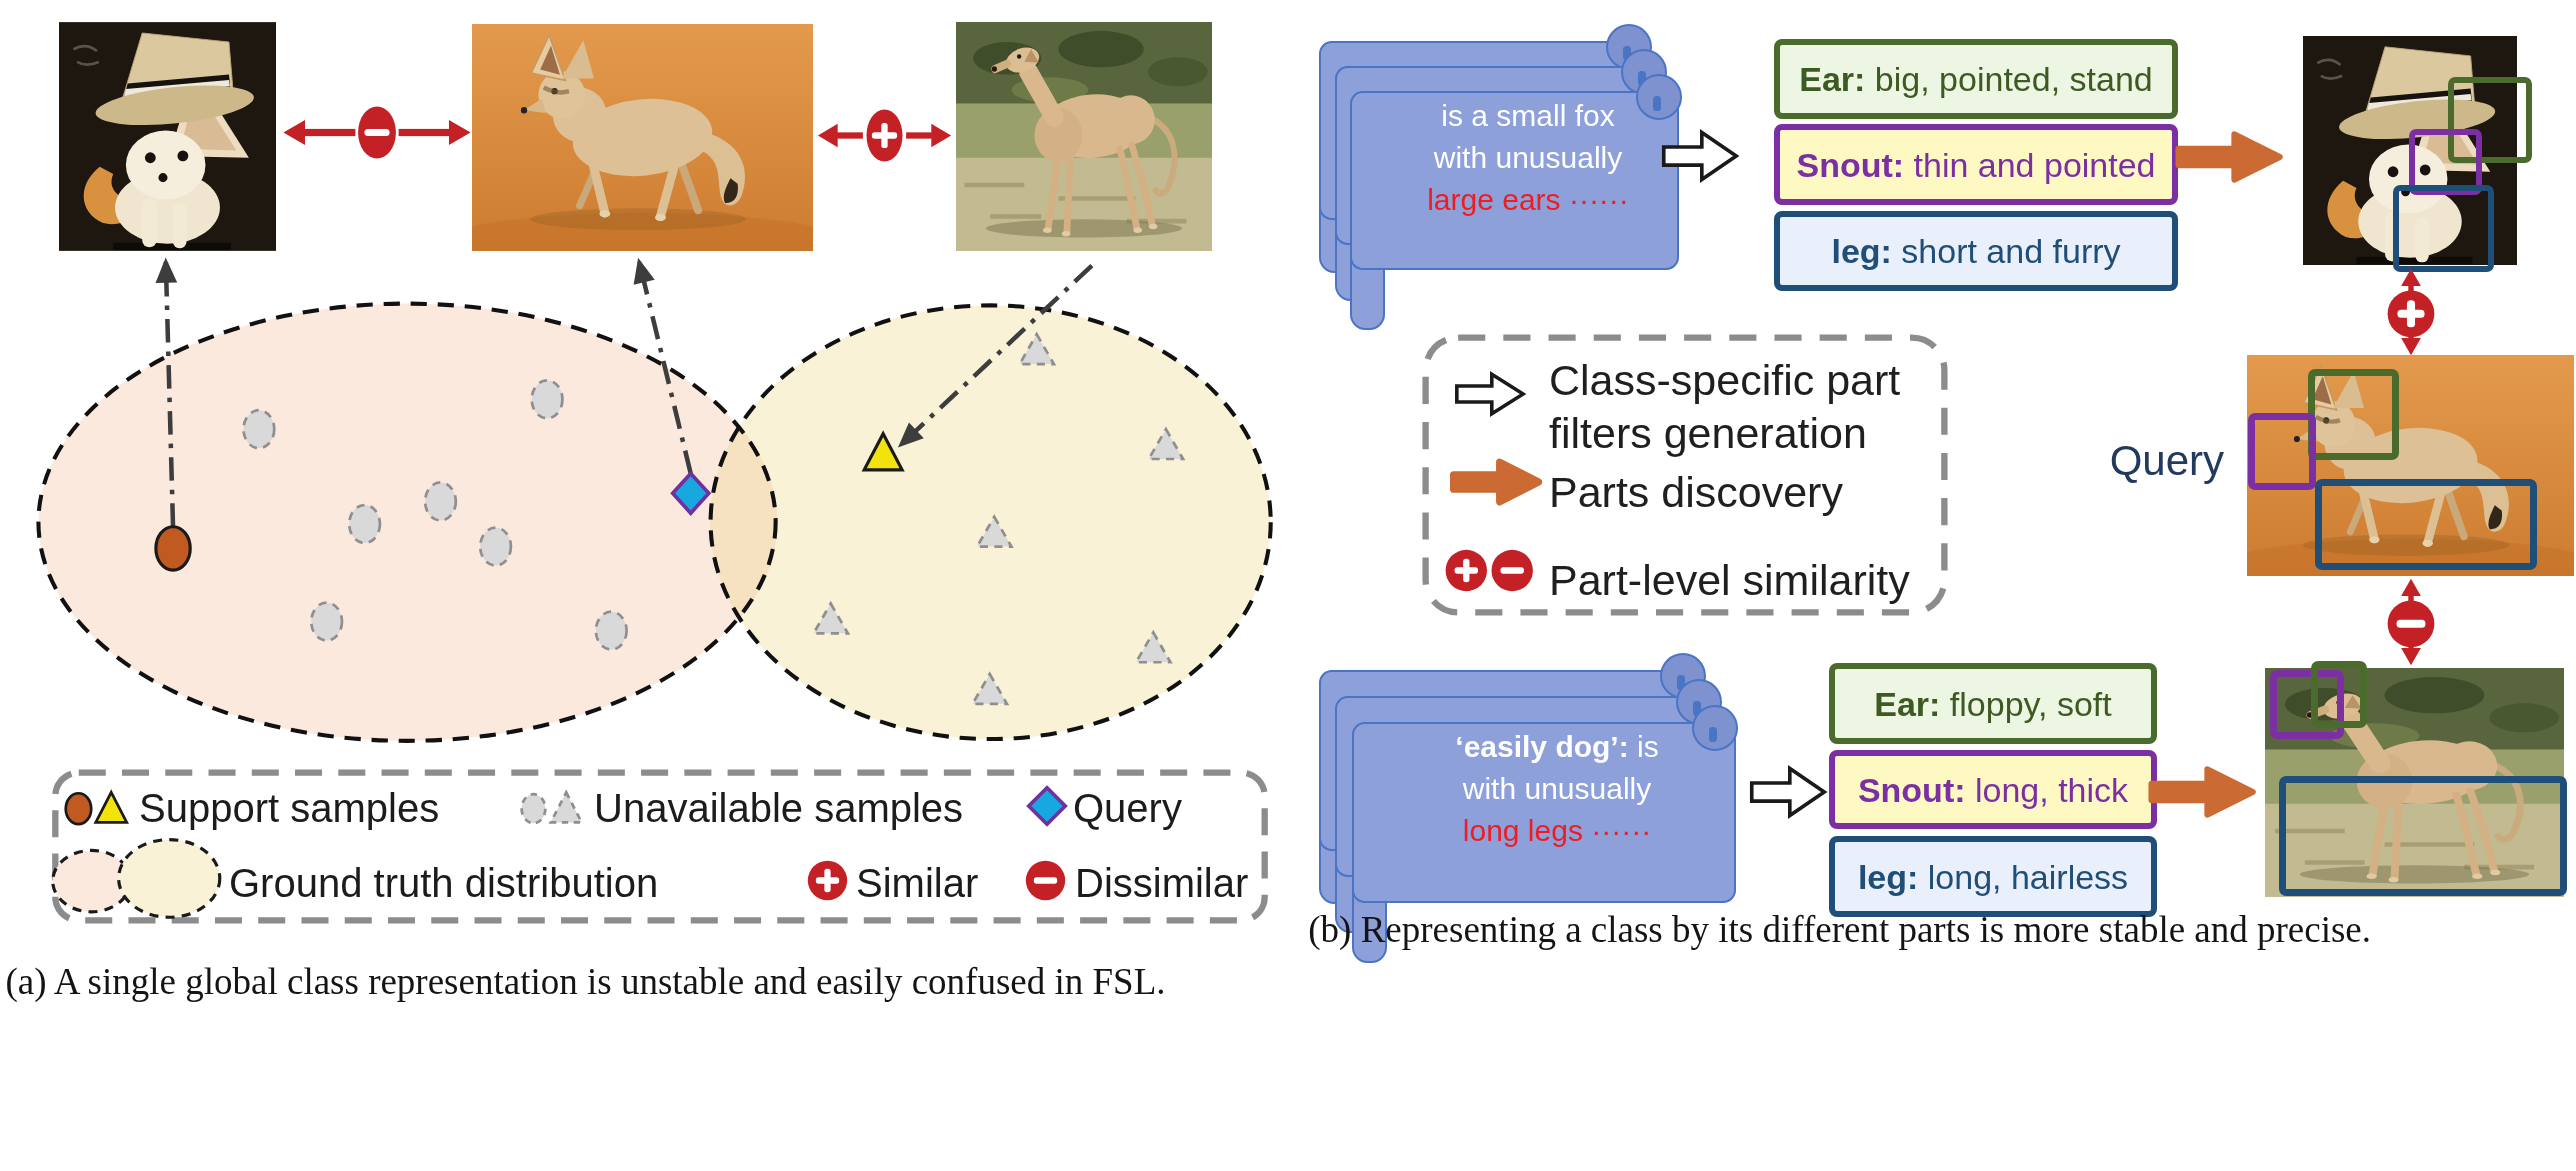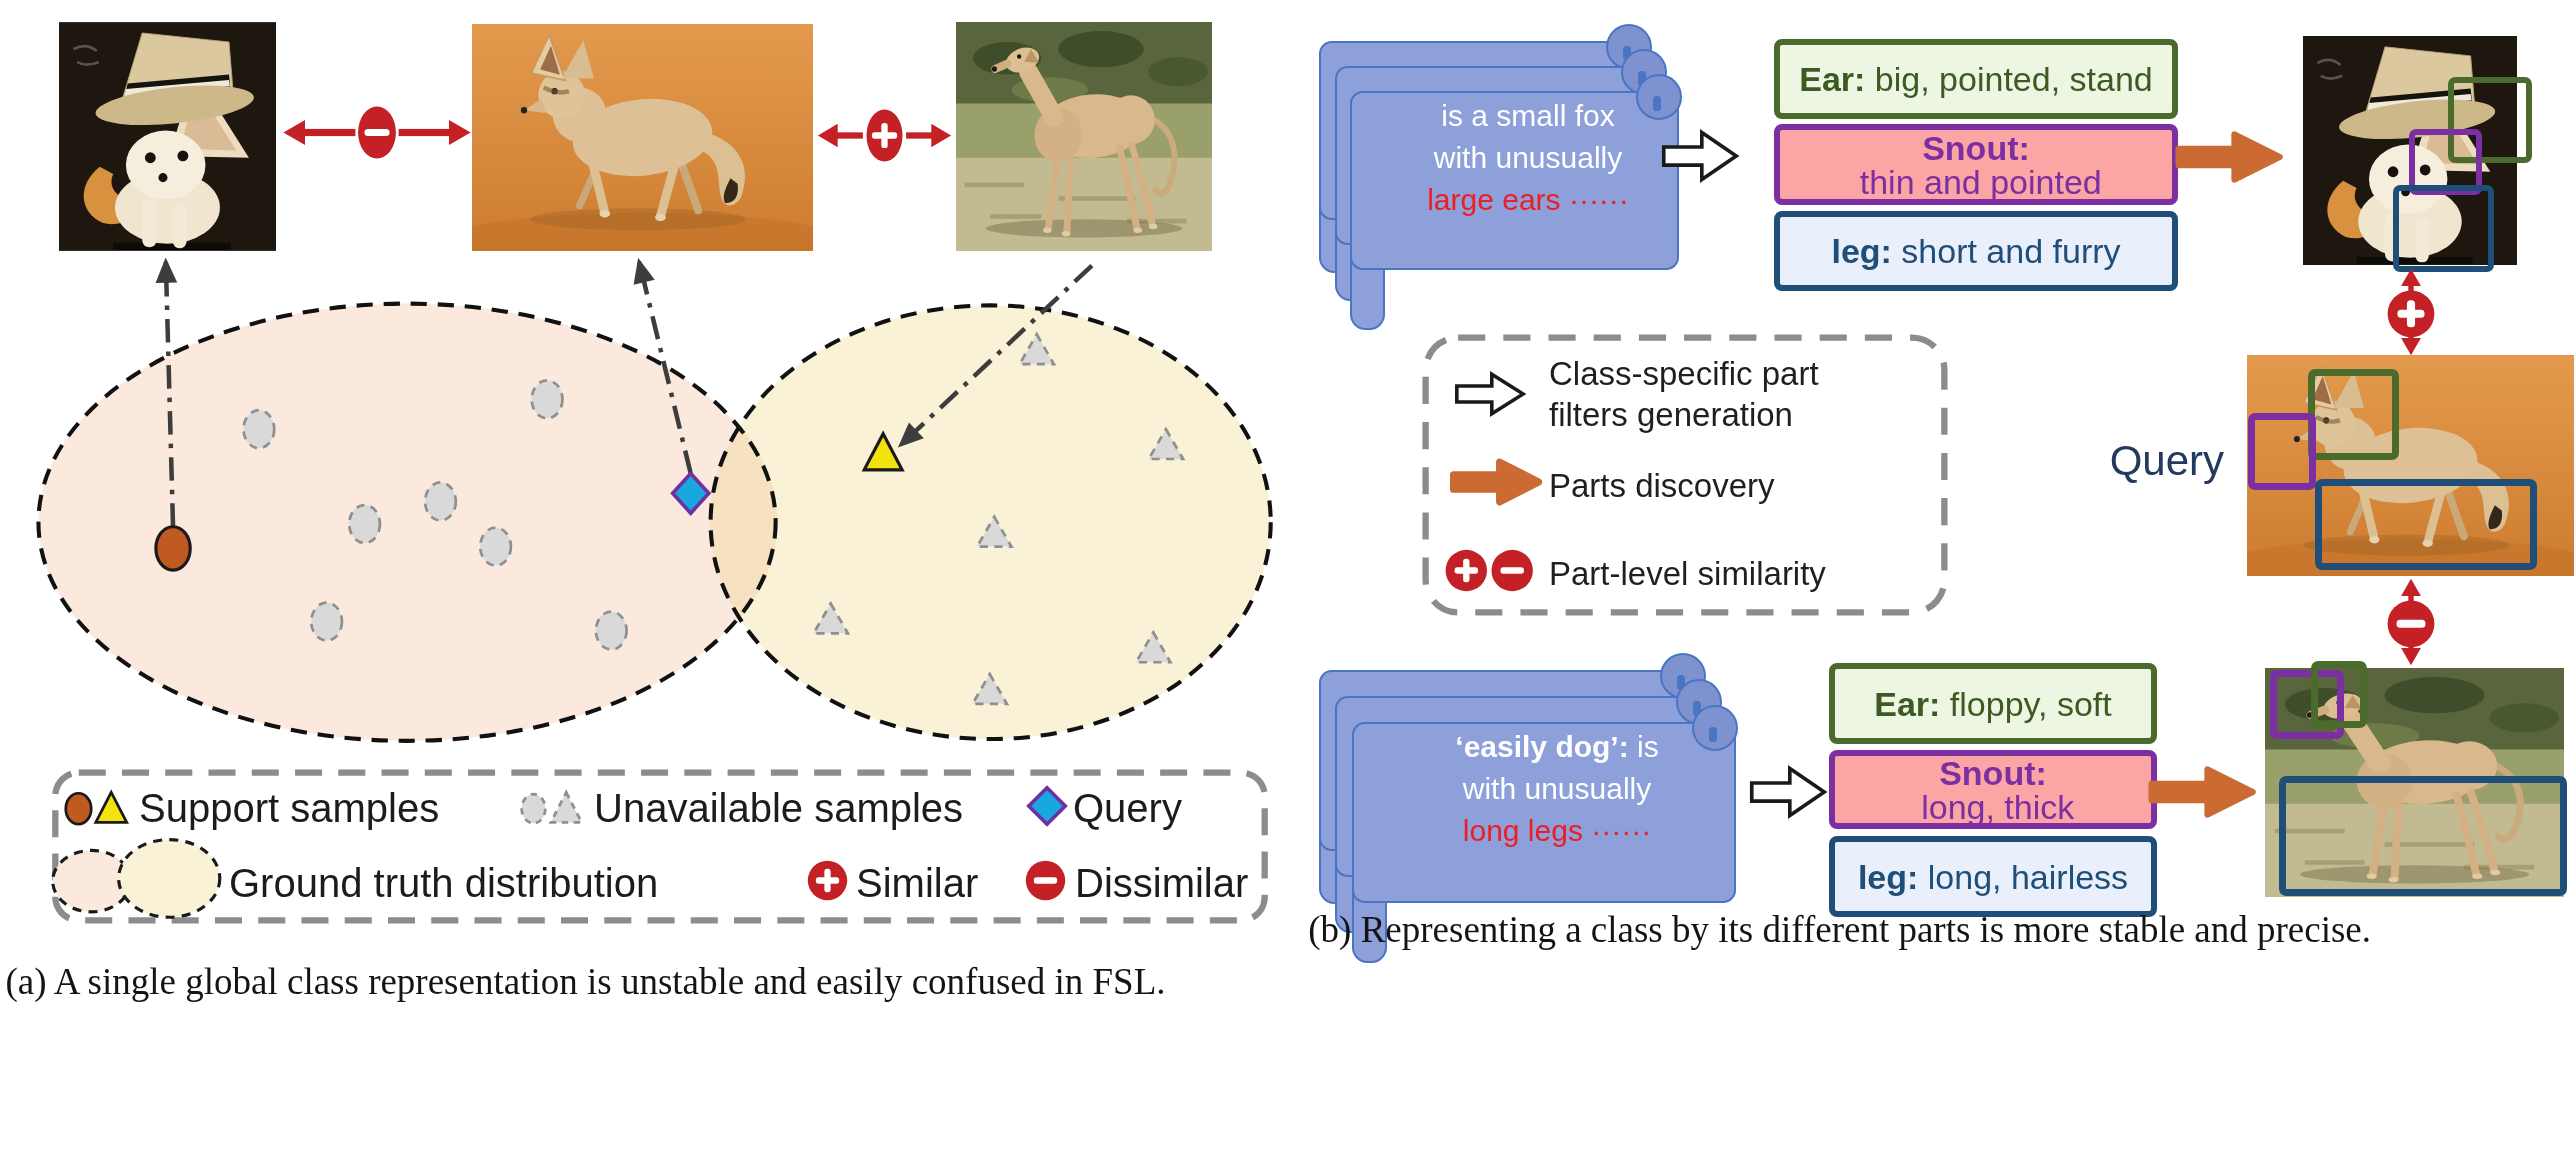--- a/index.html
+++ b/index.html
@@ -4,27 +4,27 @@
 <style>
   html,body{margin:0;padding:0;background:#ffffff;}
   .canvas{position:relative;width:2576px;height:1171px;background:#ffffff;overflow:hidden;
           font-family:"Liberation Sans",sans-serif;}
   .abs{position:absolute;}
   .tile{position:absolute;}
   .tile svg{display:block;}
   .bbox{position:absolute;border-radius:7.2px;}
   .caption{font-family:"Liberation Serif",serif;font-size:37px;color:#141414;white-space:nowrap;}
   .legend-text{font-size:40px;color:#1c1c1c;white-space:nowrap;line-height:1;}
-  .legendb-text{font-size:33px;color:#1f1f1f;white-space:nowrap;line-height:1.23;}
+  .legendb-text{font-size:43px;color:#1f1f1f;white-space:nowrap;line-height:1.23;}
   .part-box{position:absolute;border-style:solid;border-width:6.3px;border-radius:8.1px;
             display:flex;align-items:center;justify-content:center;font-size:34px;line-height:1;}
   .part-box b{font-weight:bold;}
   .part-box span{white-space:pre;}
   .pb-green{border-color:#4a6b2c;background:#edf5e3;color:#3e5a23;}
-  .pb-purple{border-color:#7b2fa2;background:#fca5a5;color:#7b2fa2;flex-direction:column;}
+  .pb-purple{border-color:#7b2fa2;background:#fef9c3;color:#7b2fa2;}
   .pb-blue{border-color:#1f4e79;background:#e9effb;color:#1f4e79;}
   .card{position:absolute;background:#8da0da;border:2.7px solid #4a74c4;border-radius:12.7px;}
   .card-tube{position:absolute;width:31px;background:#8da0da;border:2.7px solid #4a74c4;border-radius:15.4px;}
   .card-curl{position:absolute;width:42px;height:42px;background:#7e92d0;border:2.7px solid #4a74c4;border-radius:50%;}
   .card-curl:after{content:"";position:absolute;left:15.4px;top:20px;width:8.1px;height:14.5px;background:#4a74c4;border-radius:3.6px;}
   .card-text{position:absolute;color:#ffffff;text-align:center;font-size:30px;line-height:42px;}
   .card-text .red{color:#ee1c23;}
   .querylabel{font-size:42px;color:#223a5e;text-align:right;line-height:1;}
 </style>
 </head>

